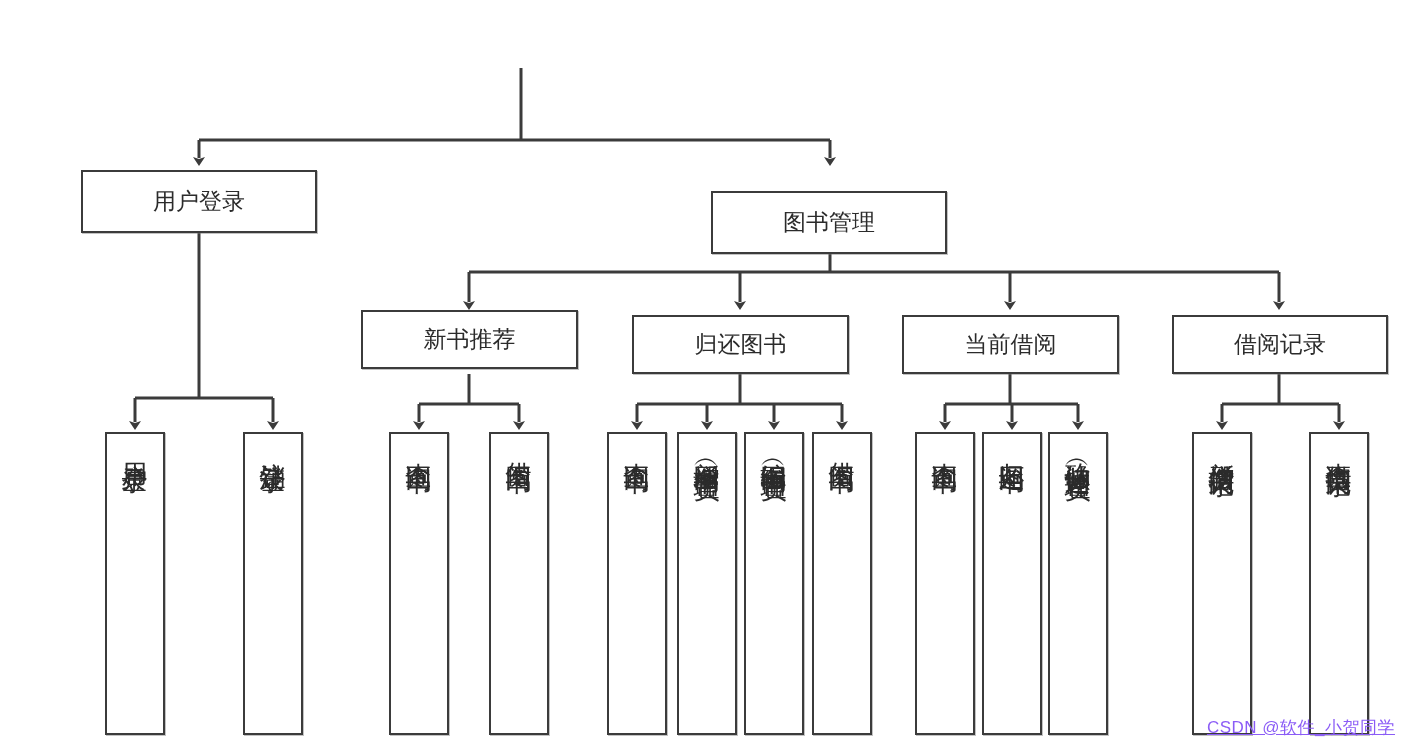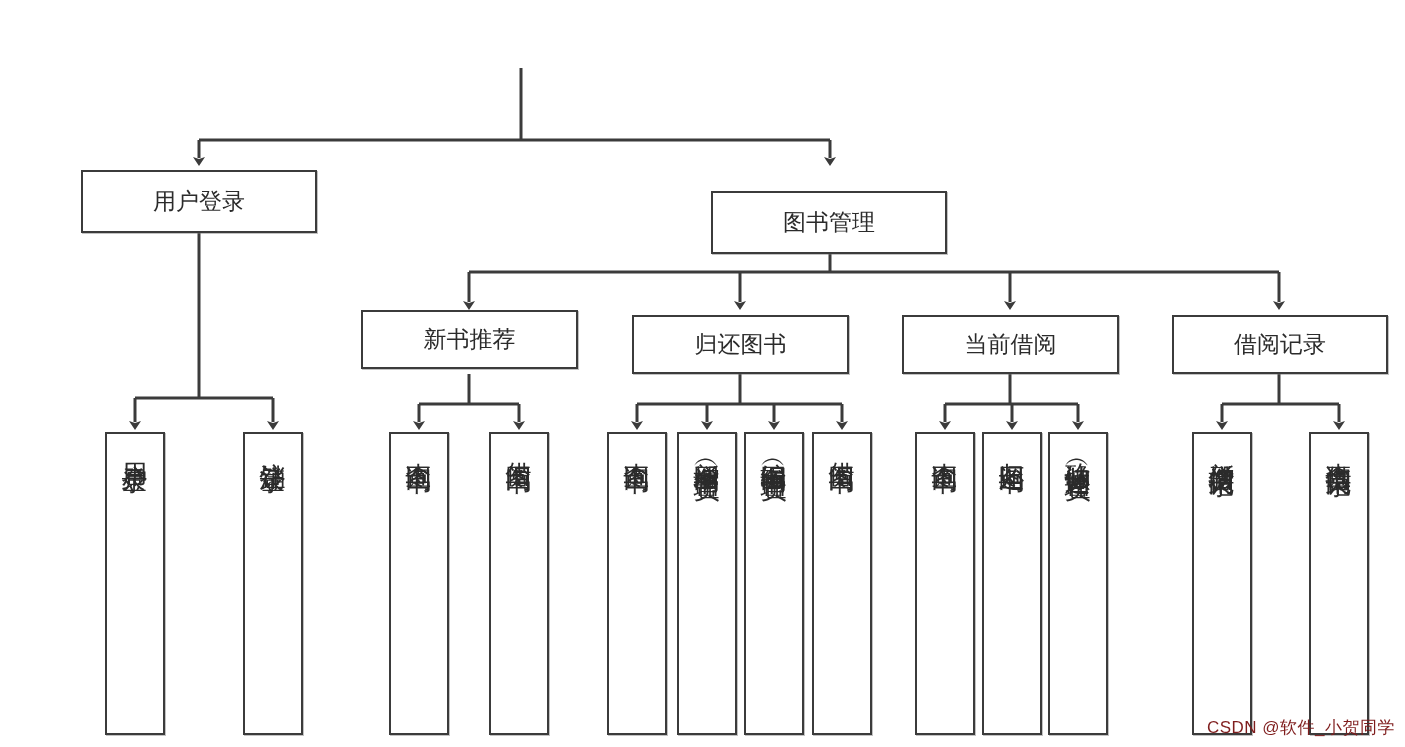--- a/index.html
+++ b/index.html
@@ -58,24 +58,25 @@
     font-size: 26px;
     letter-spacing: 2px;
     line-height: 1;
     white-space: pre;
   }
   #watermark {
     position: absolute;
     right: 10px;
     bottom: 8px;
     font-size: 17px;
-    color: #7f1d1d;
+    color: #8b5cf6;
     letter-spacing: 0.5px;
     white-space: nowrap;
     pointer-events: none;
+    text-decoration: underline;
   }
 </style>
 </head>
 <body>
 
 <div id="diagram-root">
 
   <svg id="edge-layer" viewBox="0 0 1405 747" width="1405" height="747" xmlns="http://www.w3.org/2000/svg">
     <defs>
       <marker id="arrow" markerWidth="10" markerHeight="12" refX="1" refY="6" orient="auto" markerUnits="userSpaceOnUse">

